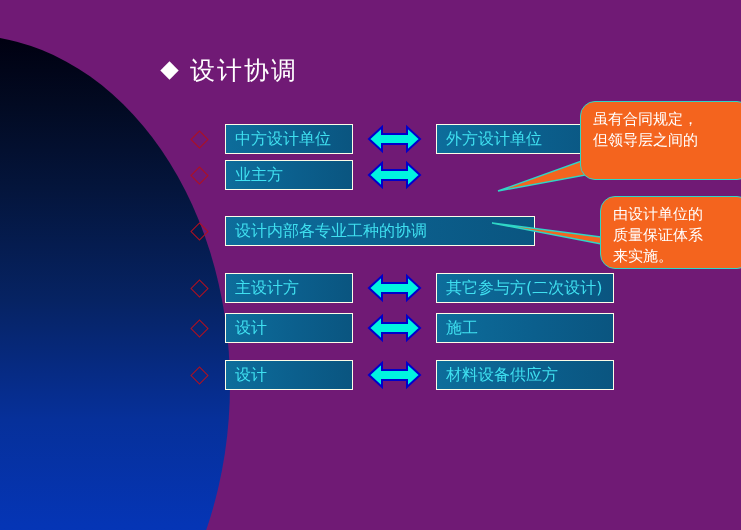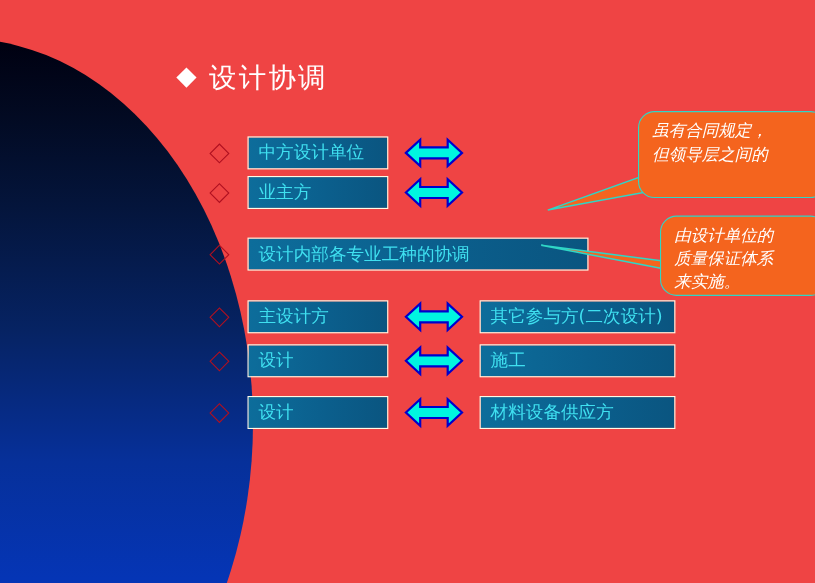--- a/index.html
+++ b/index.html
@@ -4,21 +4,21 @@
 <style>
   html, body {
     margin: 0;
     padding: 0;
     background: #000000;
   }
   #slide {
     position: relative;
     width: 741px;
     height: 530px;
-    background: #ef4444;
+    background: #701a75;
     overflow: hidden;
     font-family: "DejaVu Sans", "Liberation Sans", sans-serif;
   }
 
   
   #bg-ellipse {
     position: absolute;
     left: -300px;
     top: 35px;
     width: 530px;
@@ -123,21 +123,21 @@
     top: 101px;
     width: 172px;
     height: 79px;
   }
   #callout-2 {
     left: 600px;
     top: 196px;
     width: 152px;
     height: 73px;
   }
-  .callout-line { white-space: nowrap; font-style: italic; }
+  .callout-line { white-space: nowrap; }
 
   .tail-svg {
     position: absolute;
     left: 0;
     top: 0;
     width: 741px;
     height: 530px;
     z-index: 5;
     pointer-events: none;
   }
@@ -160,20 +160,21 @@
 
     <polygon points="624,240 648,253 492,223" fill="#f4641e" stroke="#2fd6c6" stroke-width="1.4"></polygon>
   </svg>
 
   <div class="row" style="top:124px">
     <span class="row-bullet"></span>
     <div class="box box-left">中方设计单位</div>
     <svg class="arrow" viewBox="0 0 55 30">
       <polygon points="2,15 15,3 15,10 40,10 40,3 53,15 40,27 40,20 15,20 15,27" fill="#00f5e0" stroke="#0000cc" stroke-width="2" stroke-linejoin="miter"></polygon>
     </svg>
+    <div class="box box-right">外方设计单位</div>
   </div>
 
   <div class="row" style="top:160px">
     <span class="row-bullet"></span>
     <div class="box box-left">业主方</div>
     <svg class="arrow" viewBox="0 0 55 30">
       <polygon points="2,15 15,3 15,10 40,10 40,3 53,15 40,27 40,20 15,20 15,27" fill="#00f5e0" stroke="#0000cc" stroke-width="2" stroke-linejoin="miter"></polygon>
     </svg>
   </div>
 

